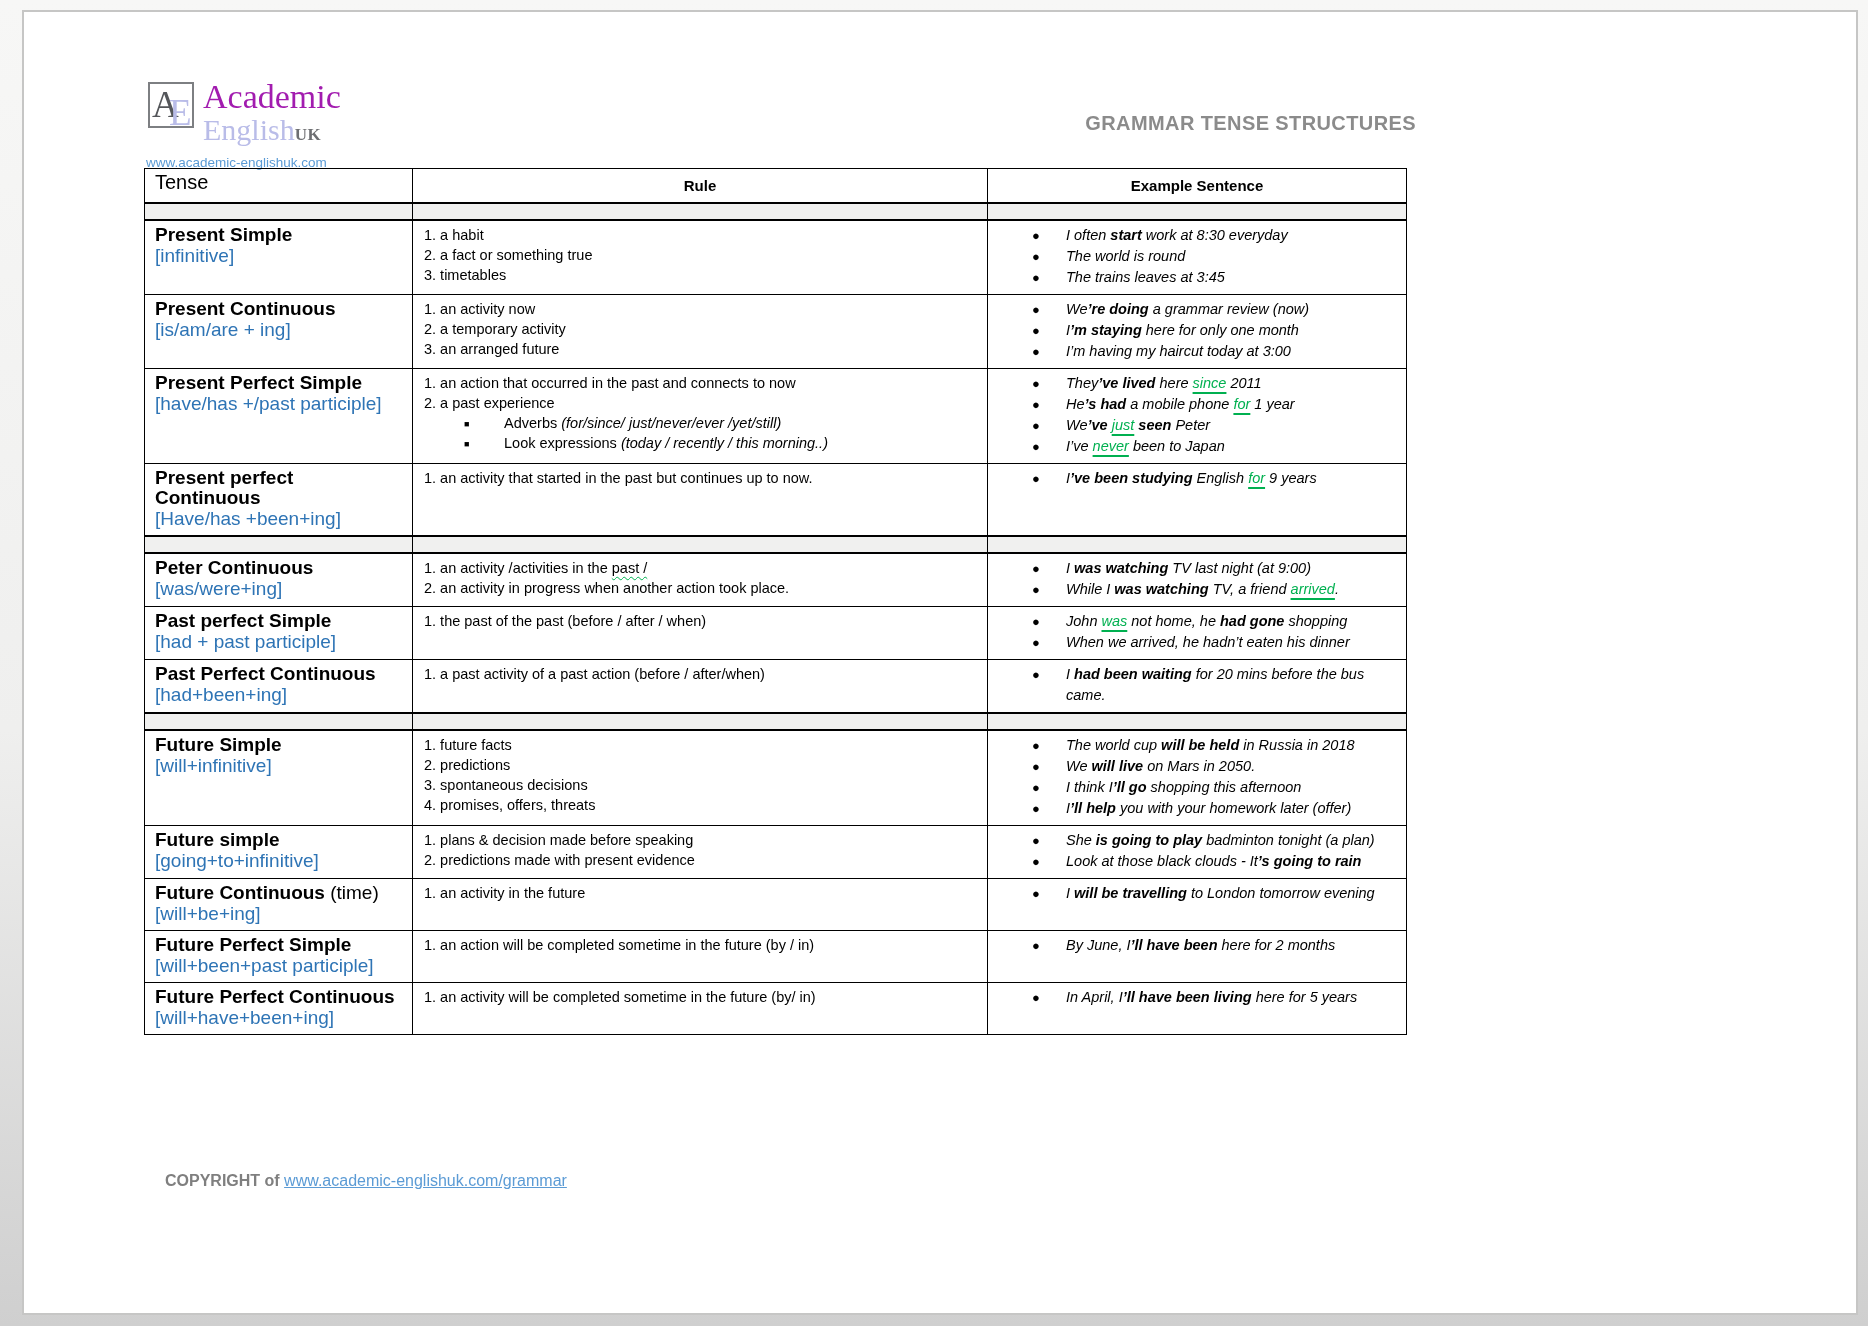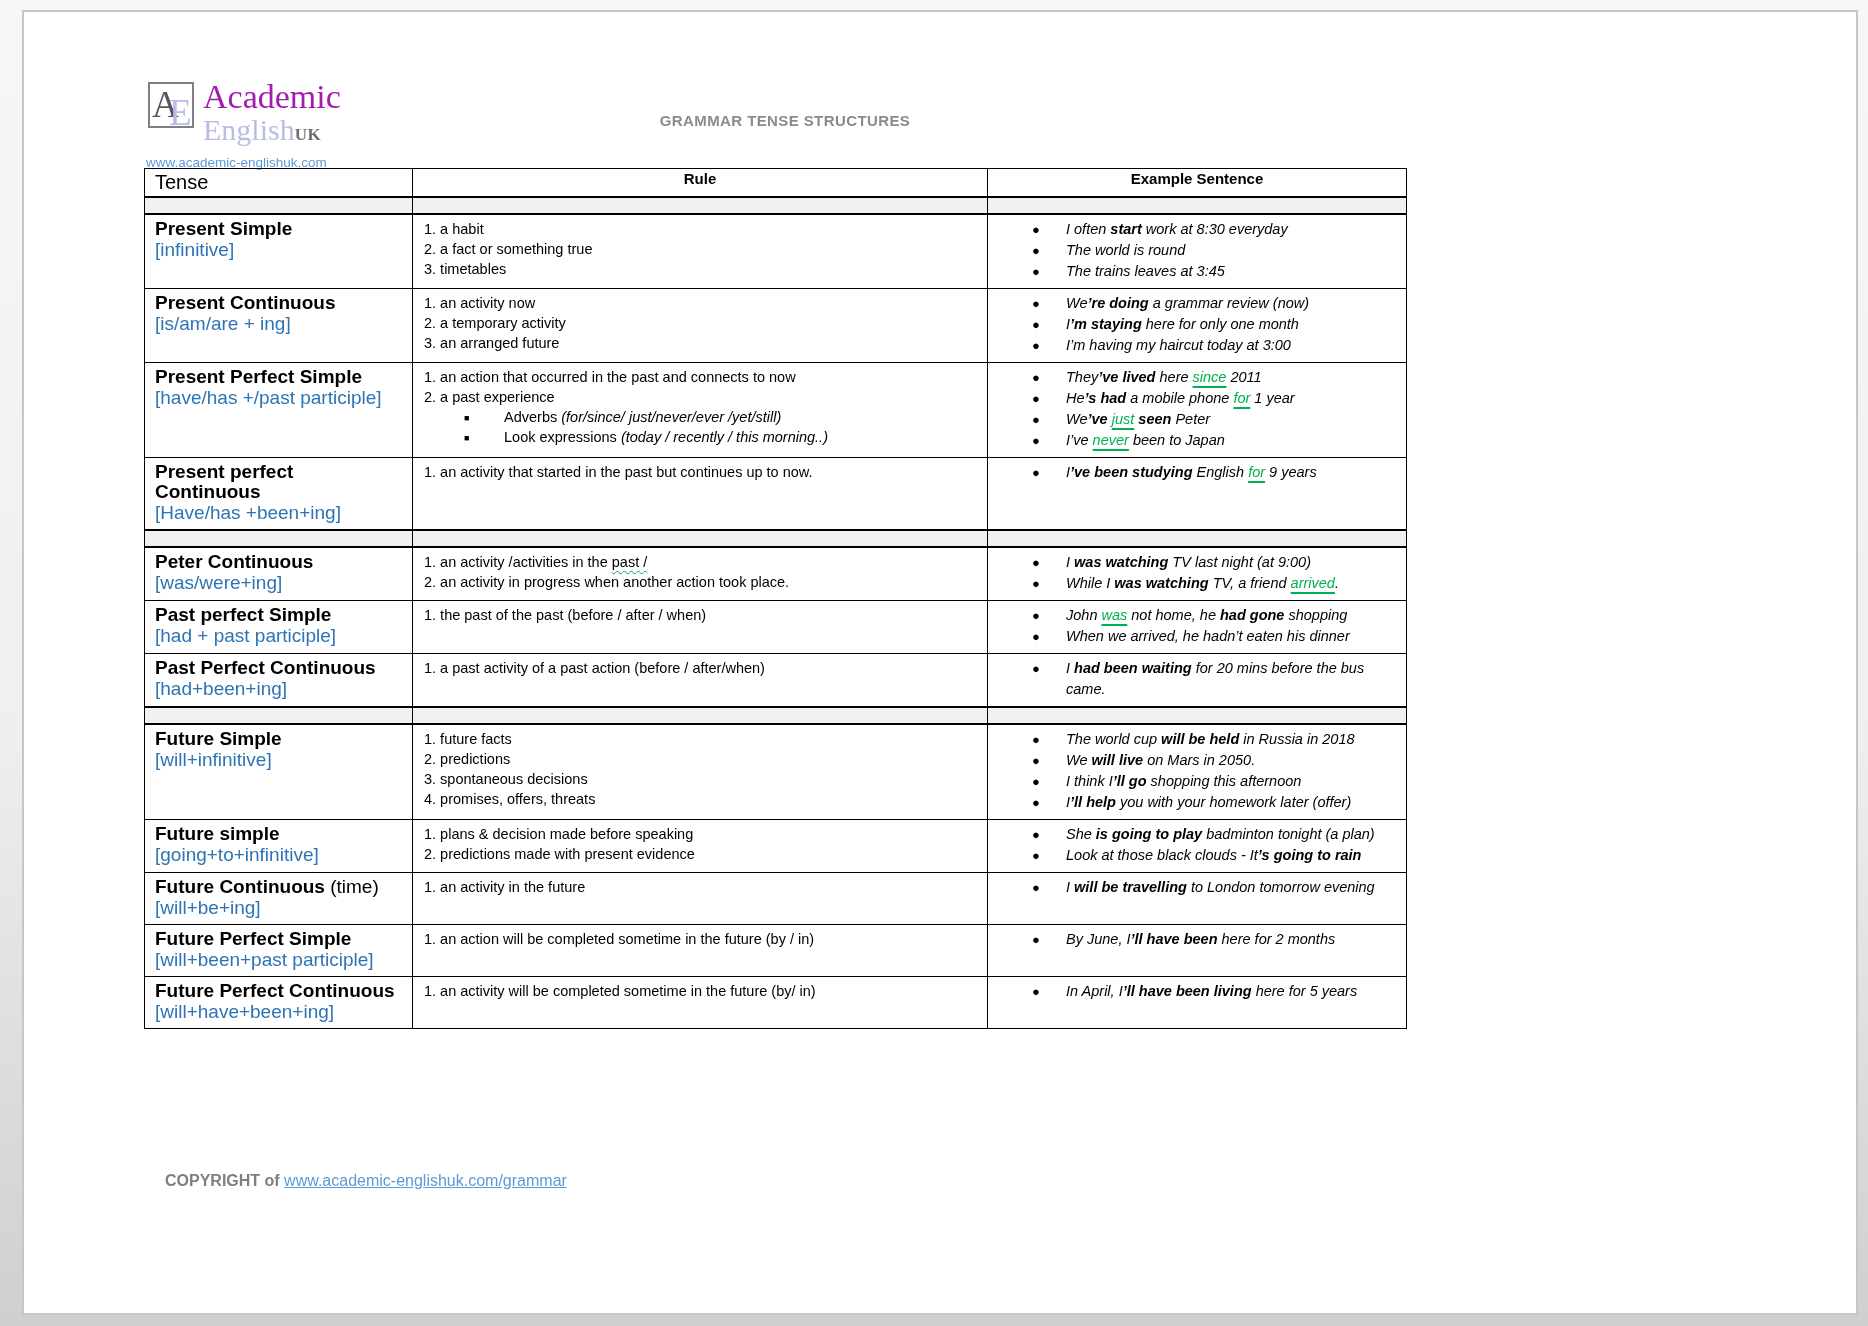--- a/index.html
+++ b/index.html
@@ -15,26 +15,26 @@
   
   .logo{position:absolute;left:124px;top:62px;display:flex;gap:9px;font-family:"Liberation Serif","DejaVu Serif",serif;}
   .logo-box{width:46px;height:46px;border:2px solid #7d7f82;position:relative;margin-top:8px;box-sizing:border-box;background:#fff;}
   .logo-box .la{position:absolute;left:2px;top:-1px;font-size:37px;color:#54565a;}
   .logo-box .le{position:absolute;left:19px;top:7px;font-size:37px;color:#b9bce8;}
   .logo-words{line-height:1.02;padding-top:6px;}
   .logo-academic{color:#a21caf;font-size:34px;}
   .logo-english{color:#b9bce8;font-size:30px;}
   .logo-uk{color:#6d6e71;font-size:17px;font-weight:bold;letter-spacing:.5px;}
   .site-link{position:absolute;left:122px;top:130px;font-size:13.5px;color:#5b9bd5;text-decoration:underline;cursor:pointer;margin-top:13px;}
-  .doc-title{position:absolute;left:130px;top:100px;width:1262px;text-align:center;
-    font-size:15px;font-weight:bold;color:#8b8b8b;letter-spacing:.4px;}
+  .doc-title{position:absolute;left:130px;top:100px;width:1262px;text-align:right;
+    font-size:20px;font-weight:bold;color:#8b8b8b;letter-spacing:.4px;}
   
   table.grammar{position:absolute;left:120px;top:156px;width:1262px;border-collapse:collapse;table-layout:fixed;}
   th,td{border:1.5px solid #000;vertical-align:top;box-sizing:border-box;}
-  th{font-size:15px;font-weight:bold;padding:1px 8px;text-align:center;}
+  th{font-size:15px;font-weight:bold;padding:8px 8px;text-align:center;}
   th.tense-h{text-align:left;font-size:20px;font-weight:normal;padding:2px 8px 2px 10px;}
   tr.spacer-row td{background:#f0f0ef;height:17px;border-top-width:2px;border-bottom-width:2px;}
   td.tense-cell{padding:4px 8px 6px 10px;font-size:19px;line-height:20px;}
   .tense-name{font-weight:bold;}
   .tense-suffix{font-weight:normal;}
   .tense-form{color:#2e74b5;margin-top:1px;}
   td.rule-cell{padding:4px 8px 6px 11px;font-size:14.5px;line-height:20px;}
   .rule-line.sub{position:relative;padding-left:80px;}
   .rule-line .sq{position:absolute;left:40px;top:1px;font-size:9px;}
   td.ex-cell{padding:4px 4px 6px 0;font-size:14.5px;font-style:italic;line-height:21px;}

